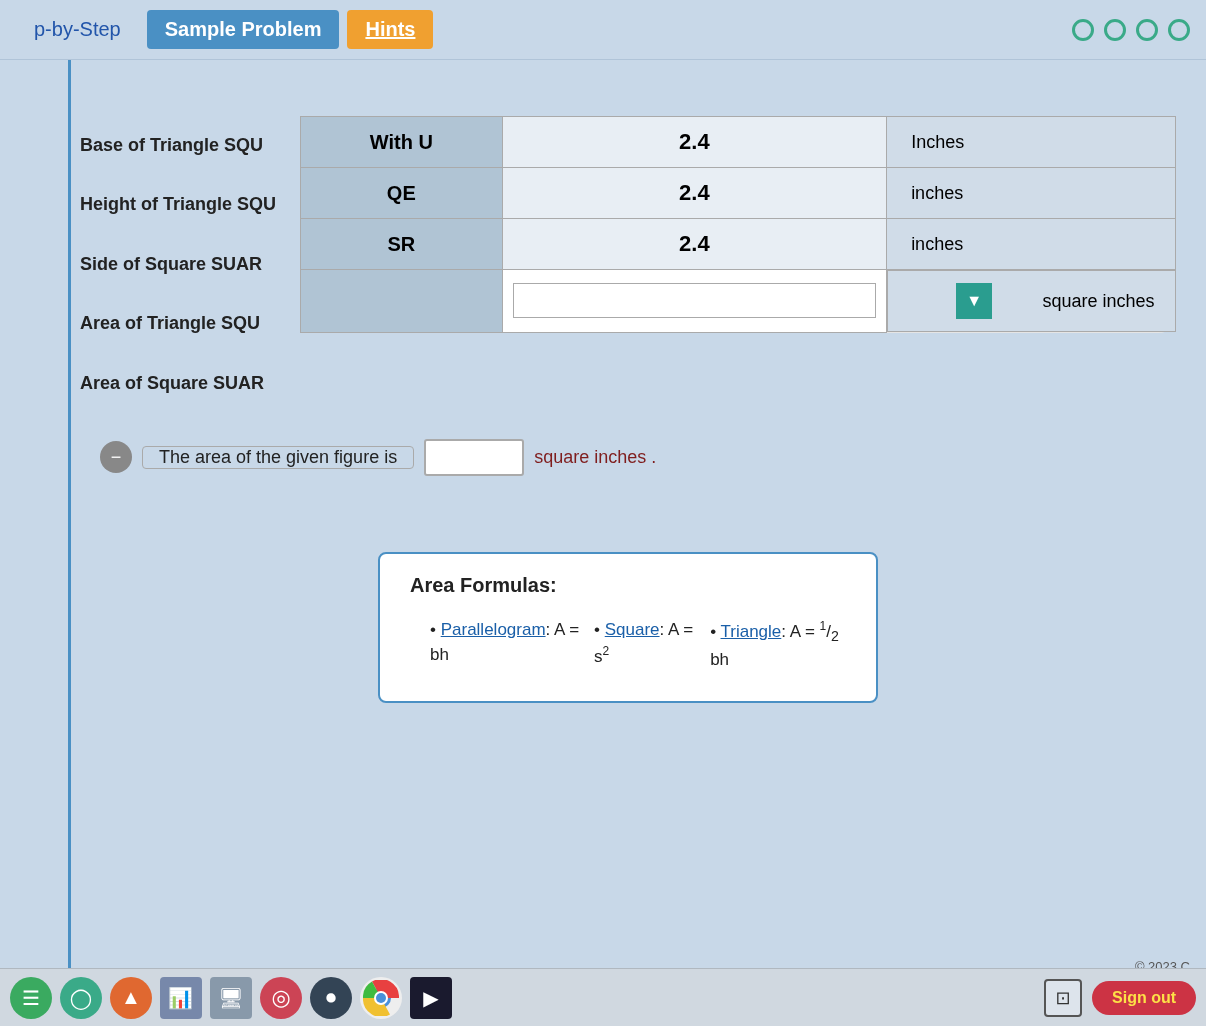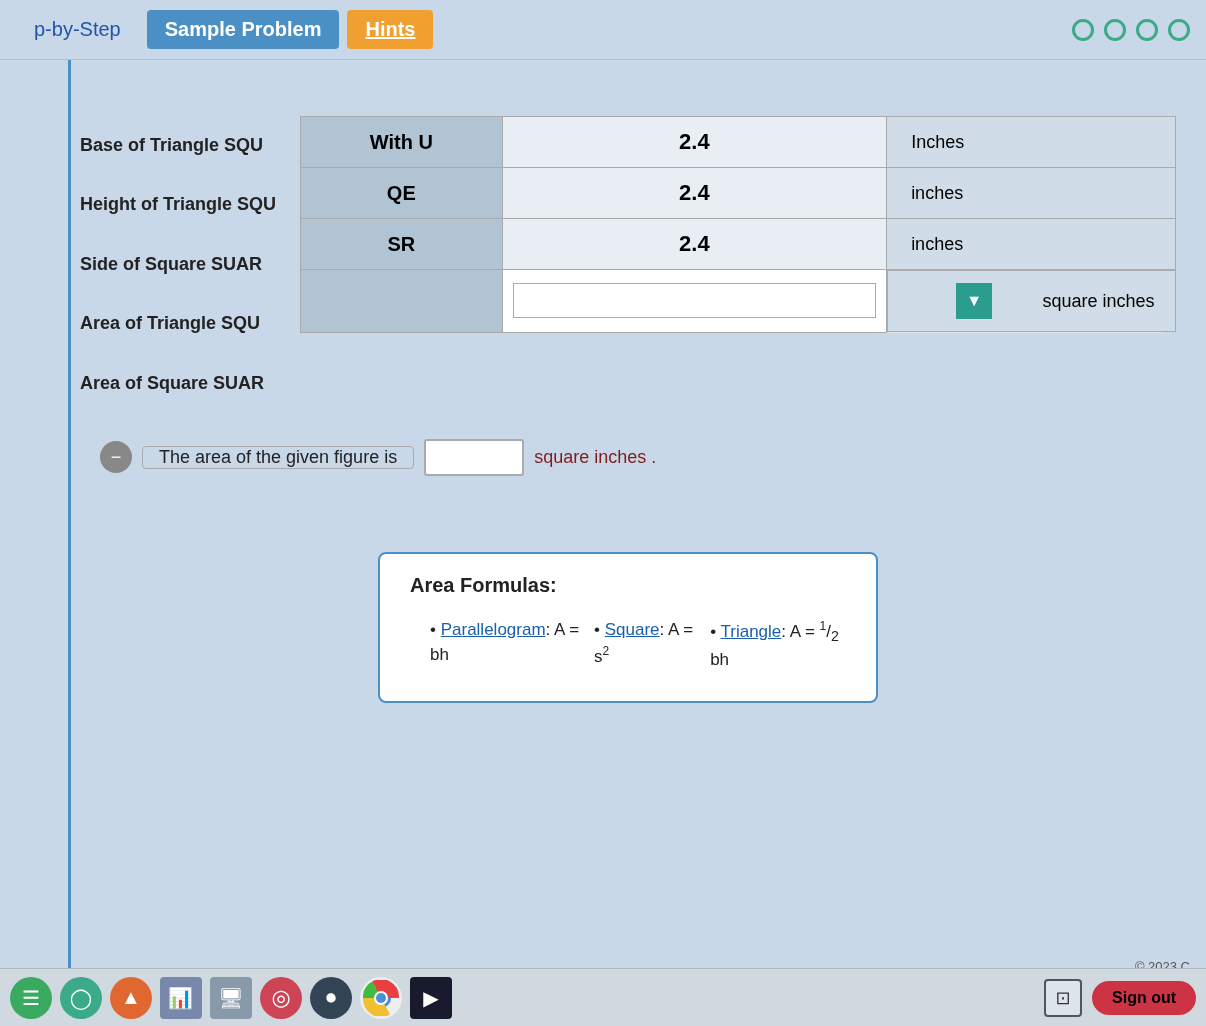--- a/index.html
+++ b/index.html
@@ -265,21 +265,21 @@
       border-radius: 4px;
       display: flex;
       align-items: center;
       justify-content: center;
       font-size: 18px;
       color: #333;
       background: #dde4ec;
     }
     .sign-out-btn {
       background: #cc3344;
-      color: #000000;
+      color: #fde047;
       border: none;
       border-radius: 20px;
       padding: 8px 20px;
       font-size: 16px;
       font-weight: bold;
       cursor: pointer;
     }
 
     
     .left-line {

